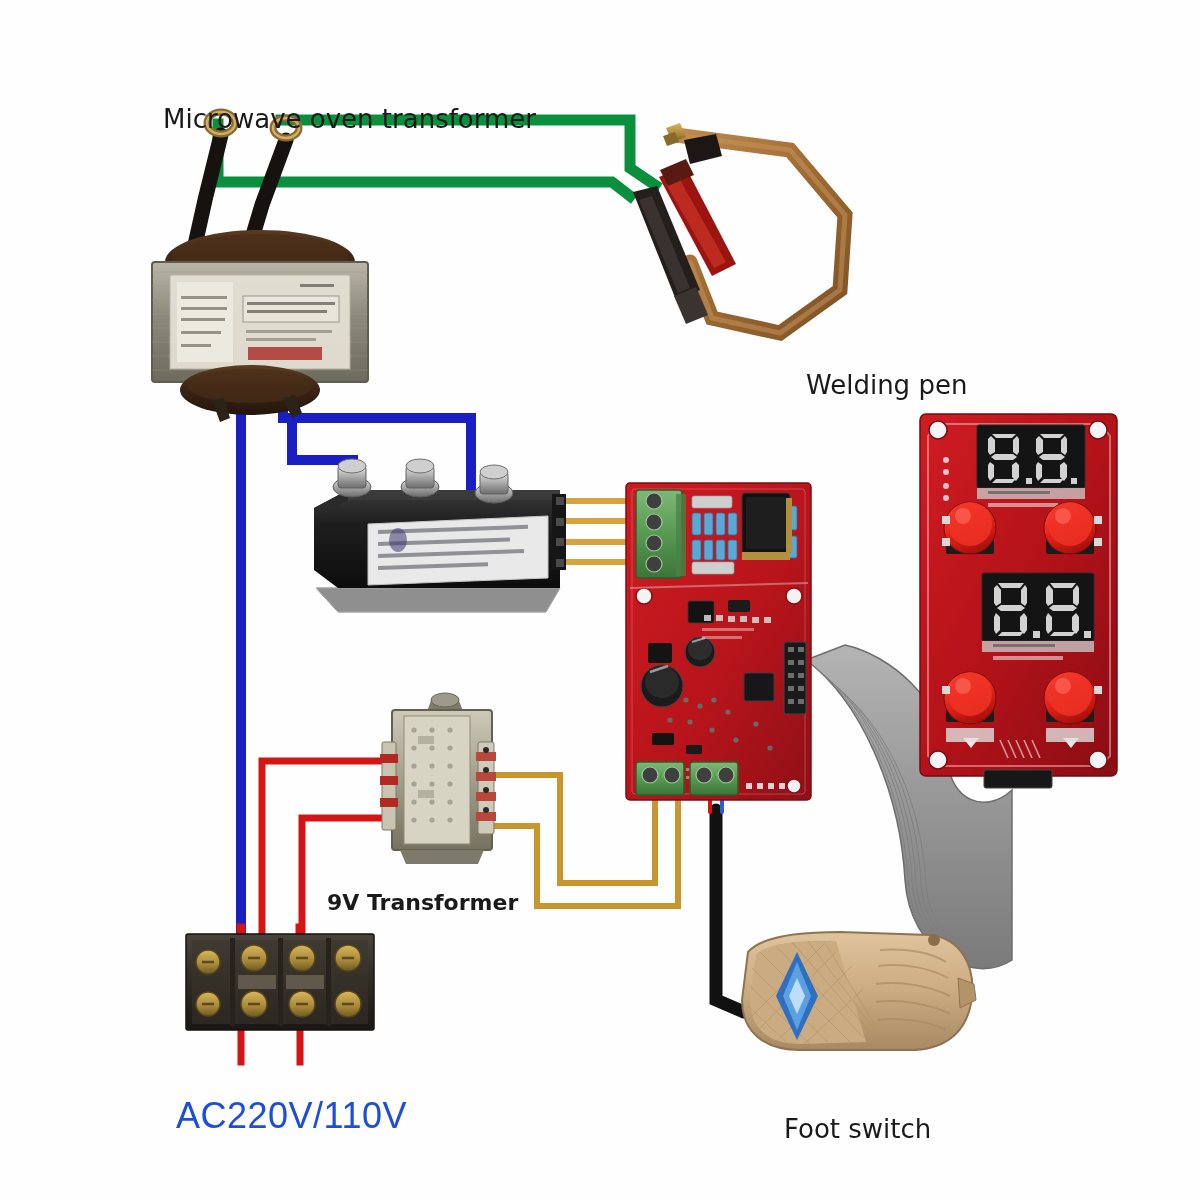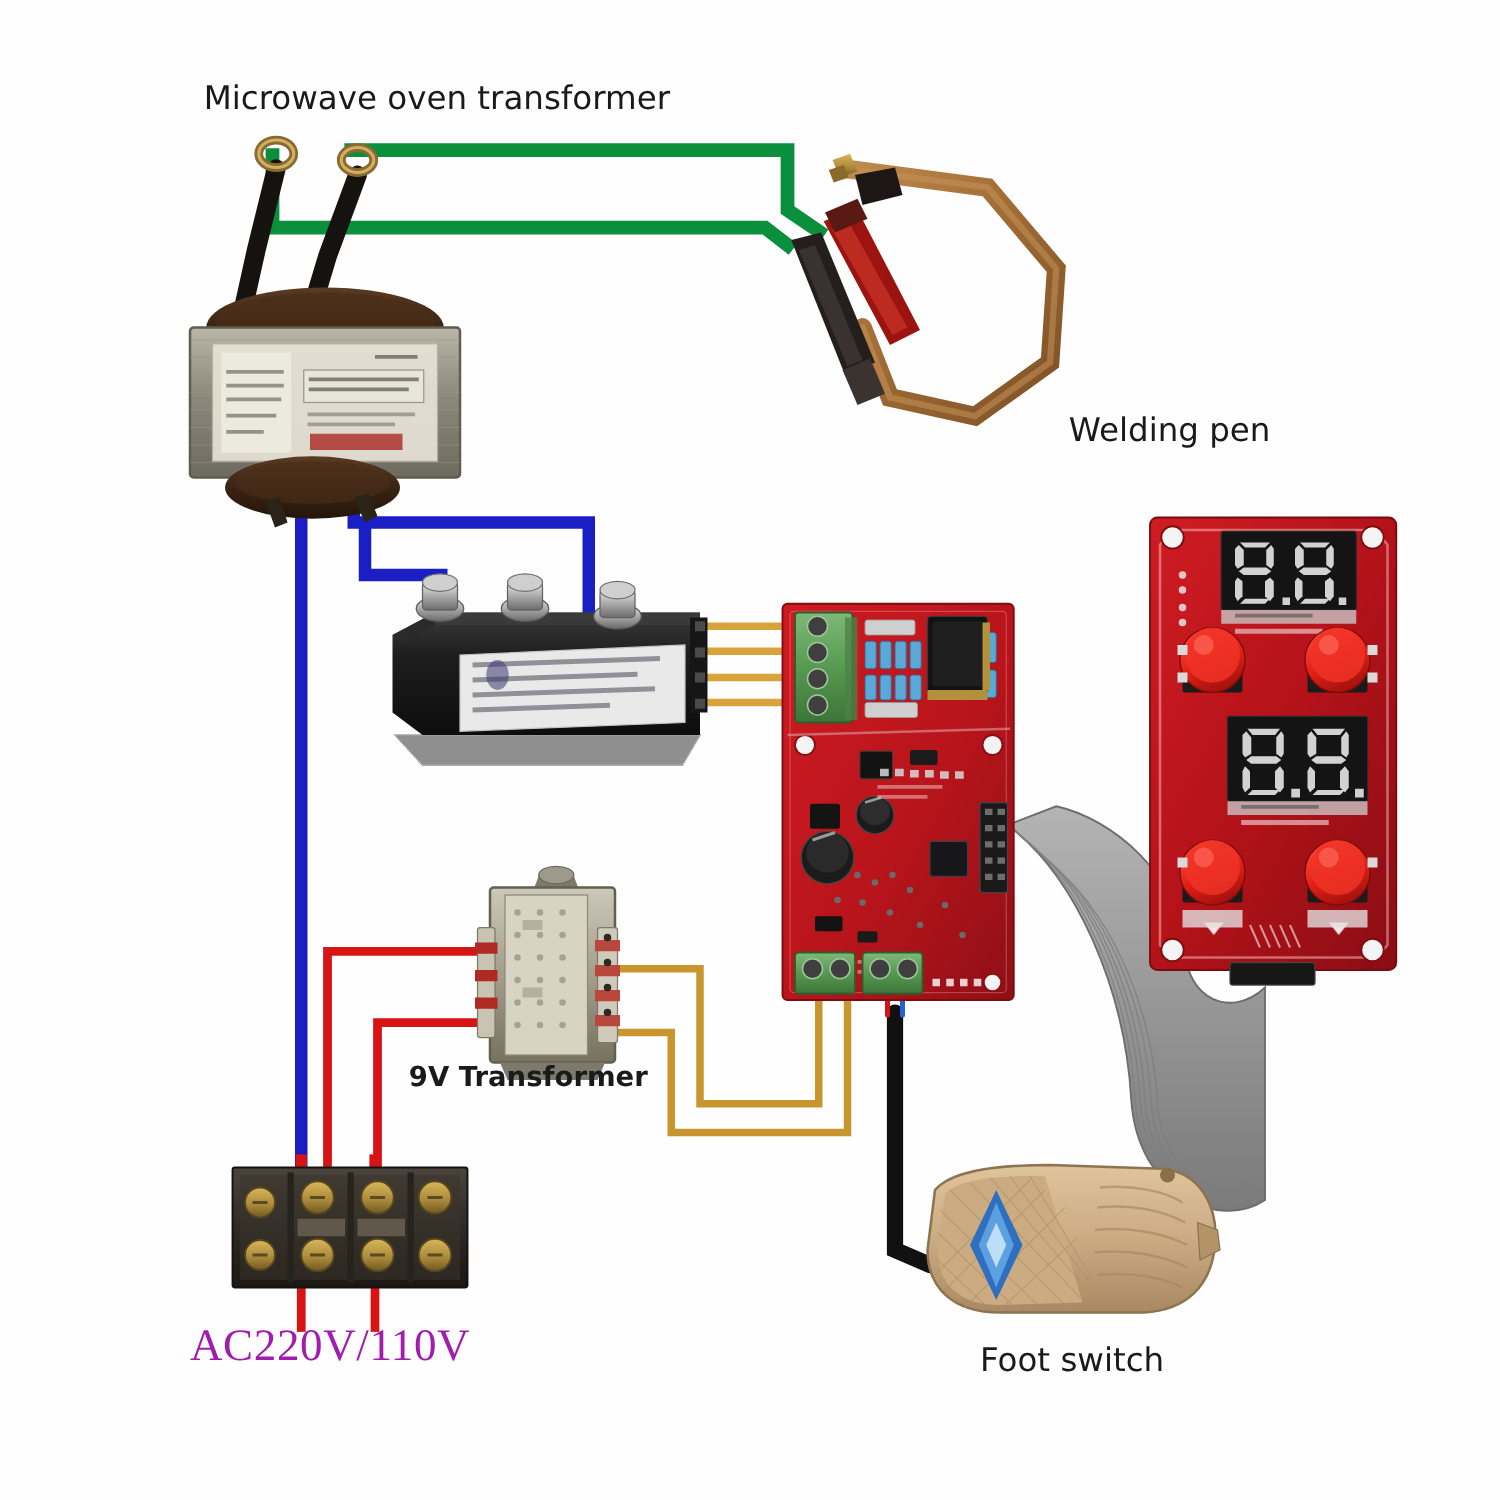--- a/index.html
+++ b/index.html
@@ -1,28 +1,28 @@
 <!DOCTYPE html>
 <html><head>
 <meta charset="utf-8">
 <style>
   html,body{margin:0;padding:0;background:#ffffff;}
   body{width:1200px;height:1200px;position:relative;overflow:hidden;
        font-family:"DejaVu Sans",sans-serif;}
   #stage{position:absolute;inset:0;width:1200px;height:1200px;background:#fefefe;}
   .lbl{position:absolute;color:#1a1a1a;font-family:"DejaVu Sans",sans-serif;
-       white-space:nowrap;line-height:1;}
+       white-space:nowrap;line-height:1;margin-top:40px;}
   #lbl-mot{left:163px;top:66px;font-size:26px;}
-  #lbl-pen{left:855px;top:332px;font-size:26px;}
+  #lbl-pen{left:806px;top:332px;font-size:26px;}
   #lbl-ctrl{left:480px;top:376px;font-size:26px;}
   #lbl-scr{left:480px;top:440px;font-size:26px;}
   #lbl-9v{left:327px;top:852px;font-size:22px;font-weight:600;}
   #lbl-foot{left:784px;top:1076px;font-size:26px;}
-  #lbl-ac{left:152px;top:1058px;font-size:36px;color:#a21caf;
-          font-family:Liberation Serif, serif;letter-spacing:.5px;}
+  #lbl-ac{left:176px;top:1058px;font-size:36px;color:#1d4ed8;
+          font-family:Liberation Sans, sans-serif;letter-spacing:.5px;}
   svg.layer{position:absolute;left:0;top:0;width:1200px;height:1200px;}
 </style>
 </head>
 <body>
 
 <div id="stage">
 
   <svg class="layer" viewBox="0 0 1200 1200">
     <defs>
       <linearGradient id="gMetal" x1="0" y1="0" x2="0" y2="1">

